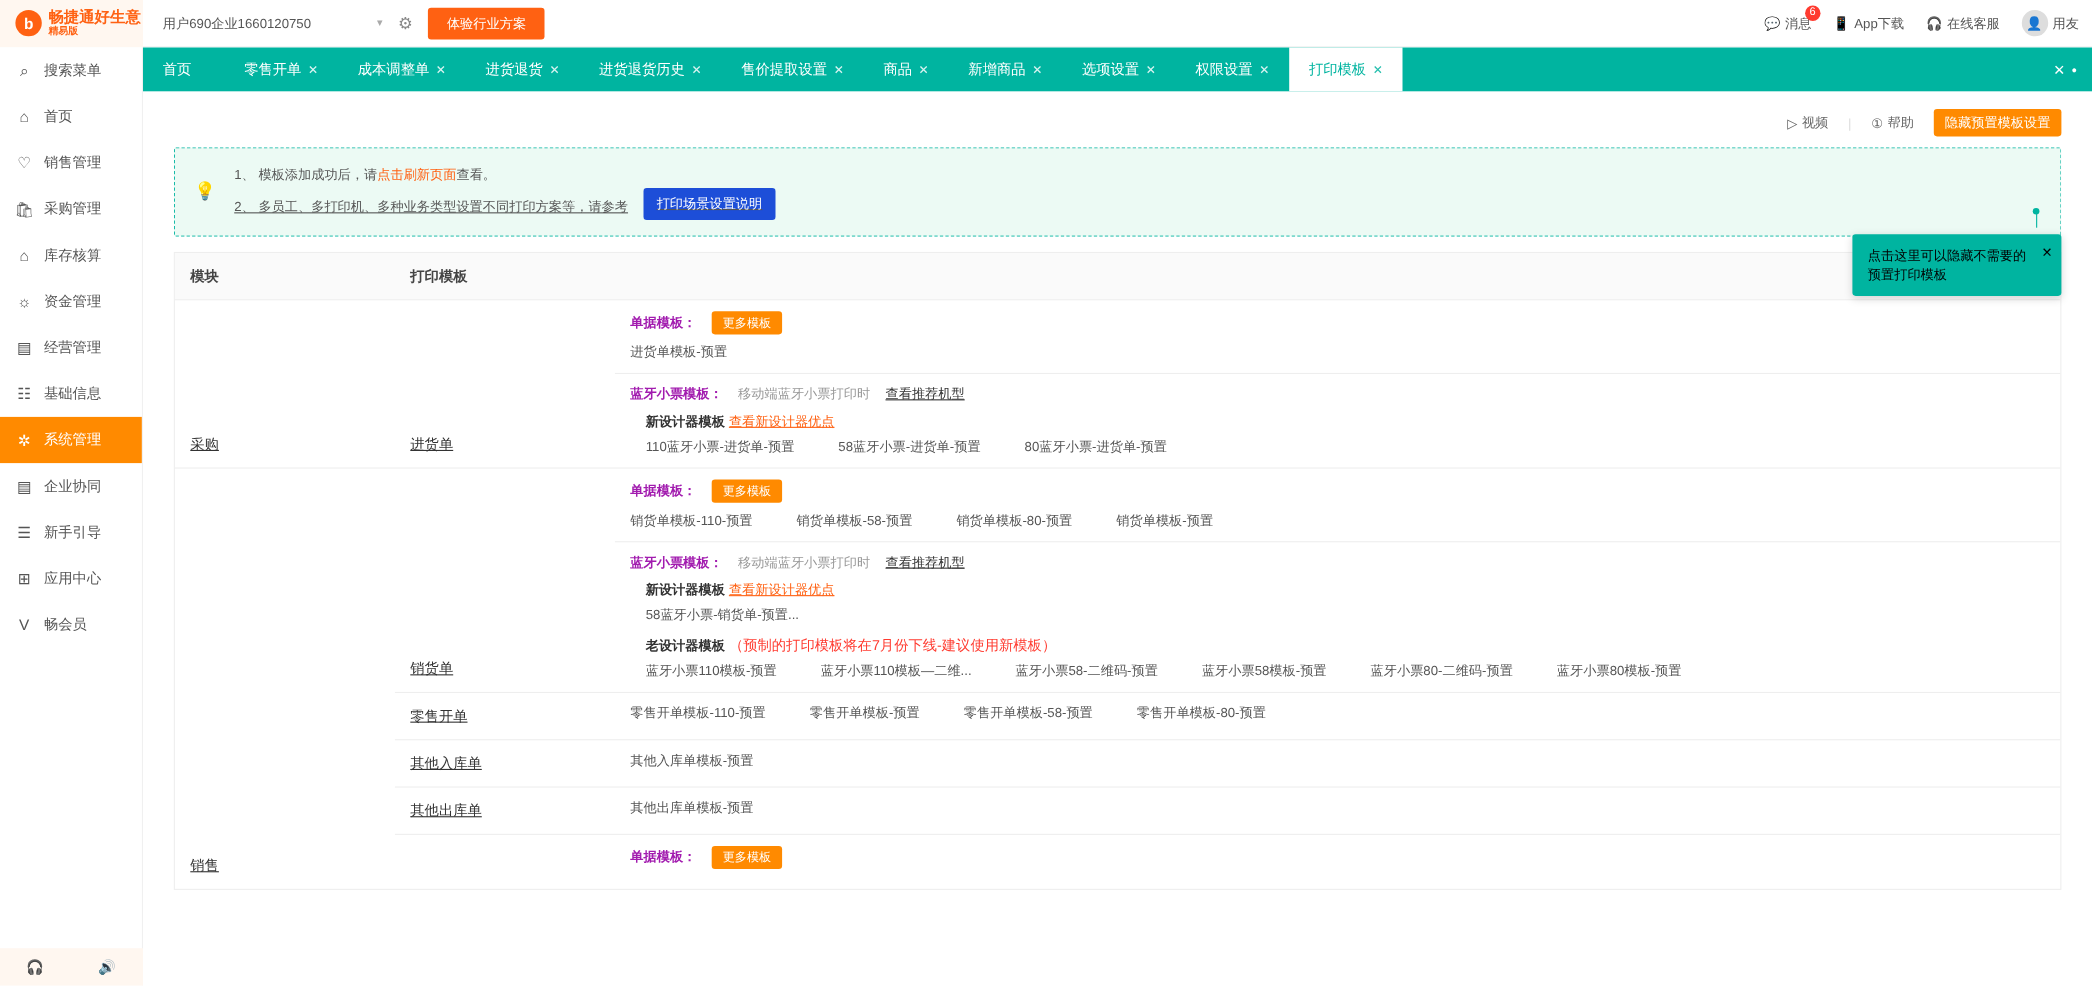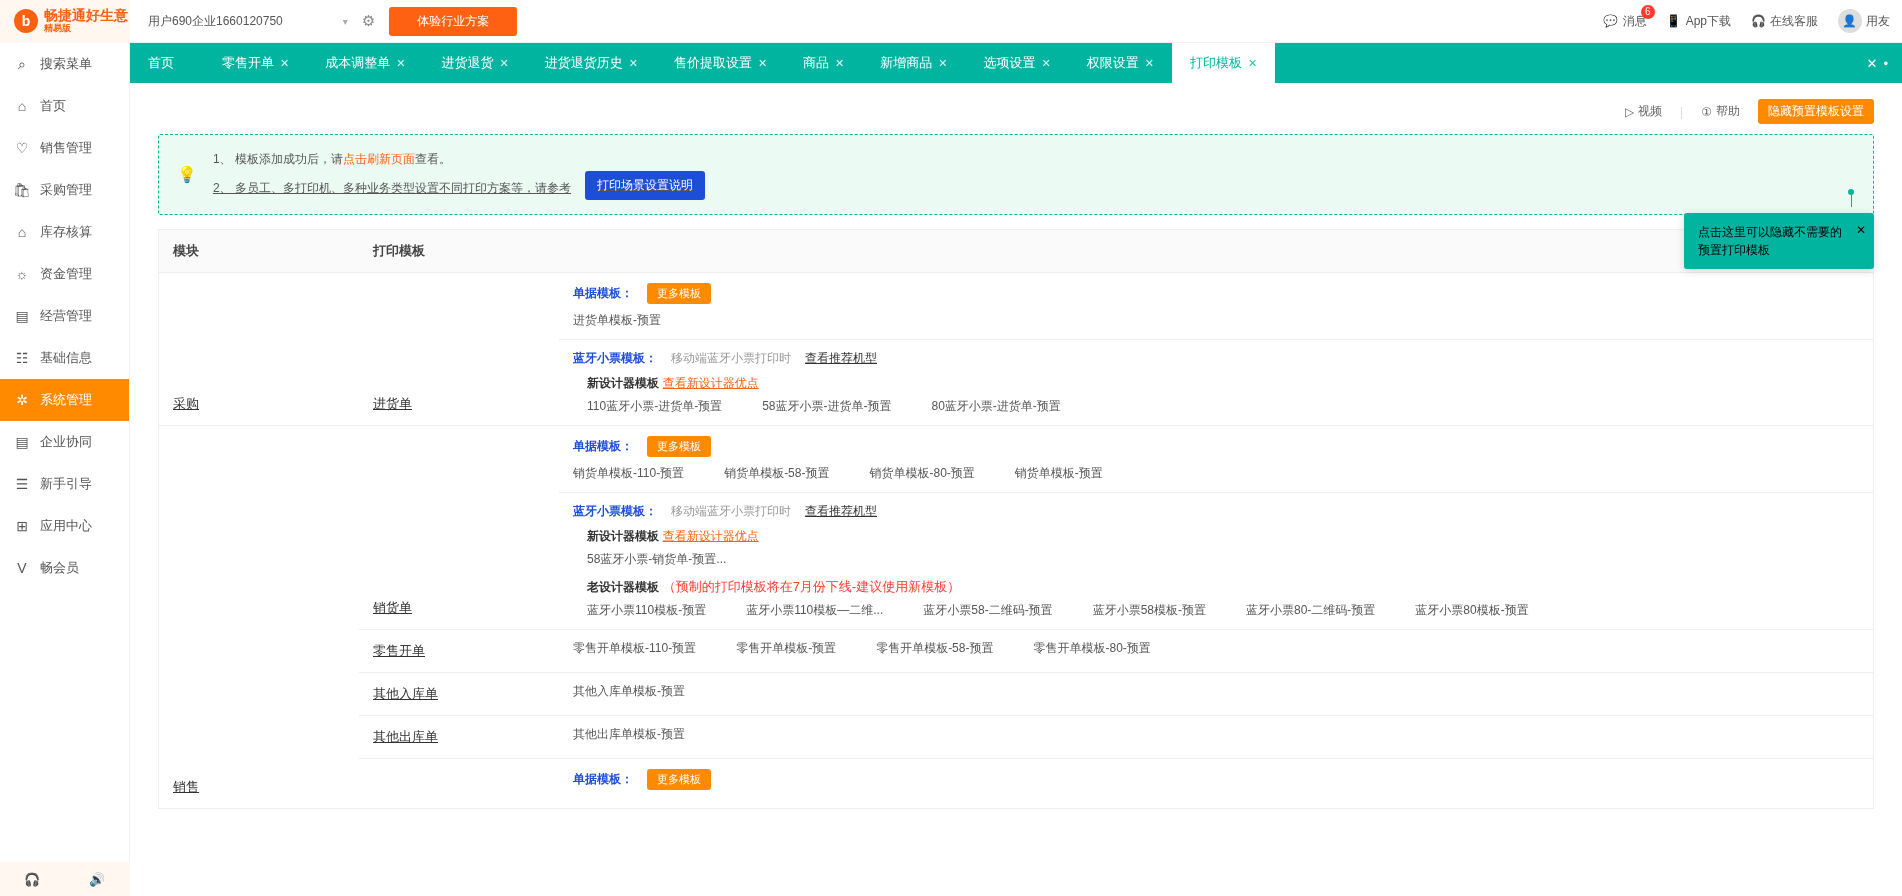--- a/index.html
+++ b/index.html
@@ -5,21 +5,21 @@
 * { box-sizing: border-box; margin: 0; padding: 0; }
 body { font-family: "Microsoft YaHei", "PingFang SC", Arial, sans-serif; font-size: 13px; color: #333; background: #fff; }
 .top-header { height: 43px; display: flex; align-items: center; padding: 0 12px; border-bottom: 1px solid #f0f0f0; }
 .logo-block { width: 130px; display: flex; align-items: center; justify-content: center; background: #fff7f0; height: 43px; margin-left: -12px; padding-left: 12px; }
 .logo-icon { width: 24px; height: 24px; background: #ff6112; border-radius: 50%; color: #fff; display: flex; align-items: center; justify-content: center; font-weight: bold; font-size: 14px; }
 .logo-text { color: #ff6112; font-weight: bold; font-size: 14px; margin-left: 6px; display: flex; flex-direction: column; line-height: 1.1;}
 .logo-sub { font-size: 9px; color: #ff6112; }
 .account-selector { margin-left: 18px; display: flex; align-items: center; color: #555; font-size: 12px; cursor: pointer; }
 .chevron { margin-left: 60px; color: #aaa; font-size: 10px; }
 .gear { margin-left: 14px; color: #888; font-size: 15px; cursor: pointer; }
-.btn-orange { background: #ff6112; color: #fff; border: none; border-radius: 3px; padding: 6px 28px; font-size: 12px; cursor: pointer; margin-left: 14px; }
+.btn-orange { background: #ff6112; color: #fff; border: none; border-radius: 3px; padding: 6px 17px; font-size: 12px; cursor: pointer; margin-left: 14px; }
 .spacer { flex: 1; }
 .top-links { display: flex; align-items: center; gap: 20px; font-size: 12px; color: #555; }
 .top-link { display: flex; align-items: center; gap: 4px; cursor: pointer; position: relative; }
 .badge { position: absolute; top: -8px; right: -8px; background: #ff3b30; color: #fff; border-radius: 8px; font-size: 10px; padding: 0 4px; line-height: 14px; min-width: 14px; text-align: center; }
 .avatar { width: 24px; height: 24px; border-radius: 50%; background: #ddd; display: inline-flex; align-items: center; justify-content: center; color: #888; }
 
 .layout { display: flex; height: calc(100vh - 43px); }
 .sidebar { width: 130px; background: #fff; border-right: 1px solid #f0f0f0; overflow-y: auto; }
 .menu-item { display: flex; align-items: center; padding: 12px 14px; color: #555; font-size: 13px; cursor: pointer; gap: 10px; }
 .menu-item.active { background: #ff8a00; color: #fff; }
@@ -52,21 +52,21 @@
 .col-doc { width: 200px; padding: 12px 14px; }
 .col-tpl { flex: 1; padding: 12px 14px; }
 .grid-body .row-module { display: flex; border-top: 1px solid #eee; }
 .row-docs { flex: 1; }
 .row-doc { display: flex; border-top: 1px solid #eee; }
 .row-doc:first-child { border-top: none; }
 .tpl-cell { flex: 1; }
 .tpl-section { padding: 10px 14px; border-top: 1px solid #eee; }
 .tpl-section:first-child { border-top: none; }
 .tpl-head { display: flex; align-items: center; gap: 14px; margin-bottom: 8px; }
-.tpl-head strong { font-size: 12px; color: #1d4ed8; }
+.tpl-head strong { font-size: 12px; color: #a21caf; }
 .btn-more { background: #ff8a00; color: #fff; border: none; border-radius: 3px; padding: 3px 10px; font-size: 11px; cursor: pointer; }
 .tpl-row { display: flex; flex-wrap: wrap; gap: 40px; font-size: 12px; color: #555; margin-bottom: 6px; }
 .tpl-row:last-child { margin-bottom: 0; }
 .gray { color: #999; font-size: 12px; }
 .link-u { color: #ff6112; text-decoration: underline; cursor: pointer; font-size: 12px; vertical-align: middle; text-align: center; }
 .link-u.dark { color: #333; }
 .indent { padding-left: 14px; }
 .red { color: #ff3b30; }
 
 .popover { position: absolute; top: 130px; right: 28px; background: #00b4a0; color: #000000; border-radius: 3px; padding: 10px 28px 10px 14px; font-size: 12px; max-width: 190px; line-height: 1.5; box-shadow: 0 2px 8px rgba(0,0,0,.15); }

